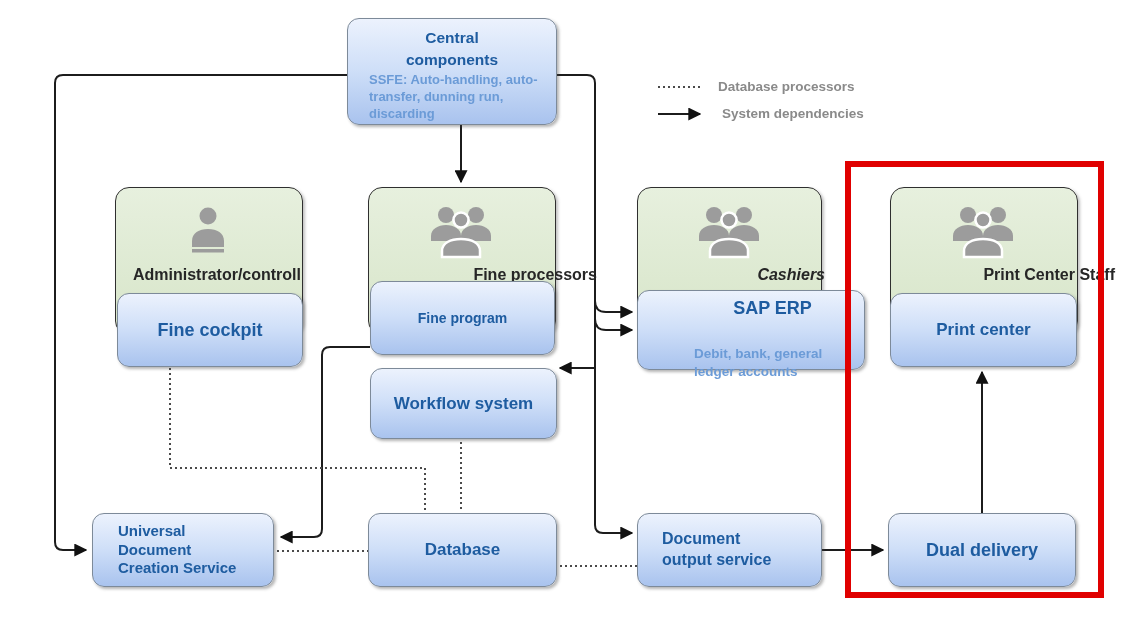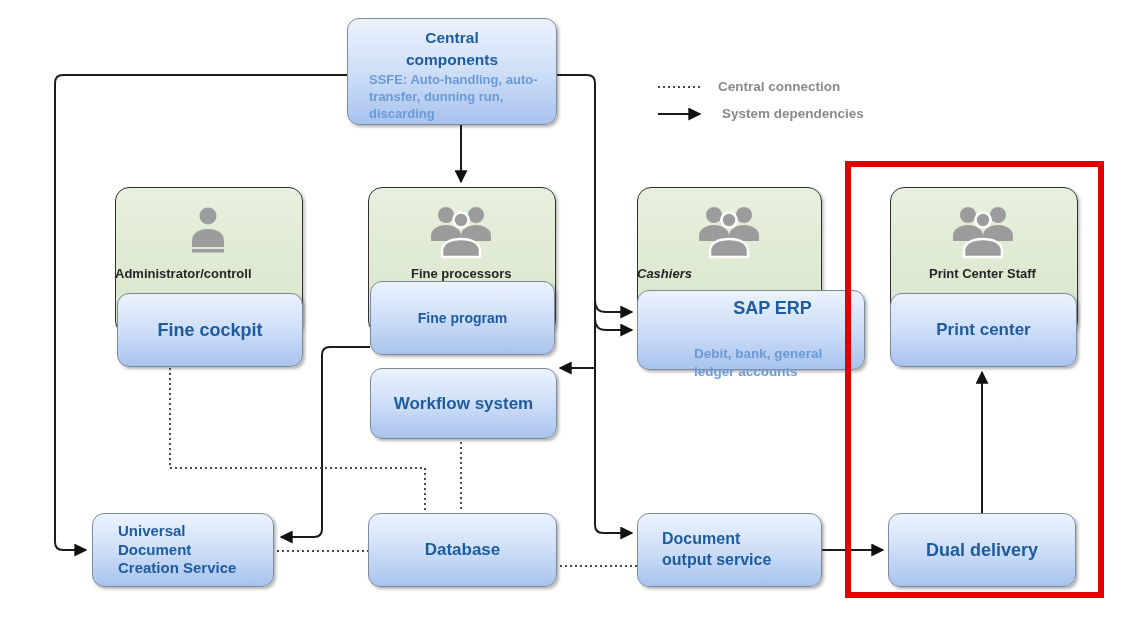--- a/index.html
+++ b/index.html
@@ -8,22 +8,22 @@
   svg.lines{position:absolute;left:0;top:0;z-index:1;}
   .box-green{position:absolute;z-index:2;border:1.6px solid #2f2f2f;border-radius:14px;
              background:linear-gradient(180deg,#e7f0de 0%,#d7e5c9 100%);
              box-shadow:2px 2px 3px rgba(80,80,80,.35);}
   .box-blue{position:absolute;z-index:3;border:1.5px solid #7d8a99;border-radius:12px;
             background:linear-gradient(180deg,#ecf2fd 0%,#cfdff8 48%,#a9c3ee 100%);
             box-shadow:2px 2px 3px rgba(70,70,70,.4);
             display:flex;align-items:center;justify-content:center;
             color:#1e5ca0;font-weight:bold;}
   .box-blue .ttl{text-align:center;}
-  .actor-label{position:absolute;z-index:3;text-align:left;color:#262626;
-               font-weight:bold;font-size:13px;}
+  .actor-label{position:absolute;z-index:3;text-align:right;color:#262626;
+               font-weight:bold;font-size:16px;}
   .icon-wrap{position:absolute;z-index:3;display:flex;justify-content:center;}
   .central-title{font-weight:bold;color:#1e5ca0;font-size:15.5px;line-height:1.4;
                  text-align:center;width:140px;margin:8px auto 2px auto;}
   .central-sub{color:#6b9bd7;font-size:13px;line-height:1.3;padding:0 14px 1px 21px;}
   .legend-label{position:absolute;z-index:2;color:#8a8a8a;font-weight:bold;font-size:13.5px;}
   .red-frame{position:absolute;z-index:6;border:6px solid #e00000;background:transparent;}
   .sub-blue{color:#6b9bd7;font-weight:bold;font-size:13.5px;line-height:1.3;}
 </style>
 </head>
 <body>
@@ -65,21 +65,21 @@
       <path d="M461 437 V511"></path>
 
       <path d="M272 551 H368"></path>
 
       <path d="M555 566 H637"></path>
 
       <path d="M658 87 H702"></path>
     </g>
   </svg>
 
-  <div class="legend-label" style="left:718px;top:79px;">Central connection</div>
+  <div class="legend-label" style="left:718px;top:79px;">Database processors</div>
   <div class="legend-label" style="left:722px;top:106px;">System dependencies</div>
 
   <div class="box-blue" style="left:347px;top:18px;width:208px;height:105px;z-index:3;display:block;">
     <div class="central-title">Central components</div>
     <div class="central-sub">SSFE: Auto-handling, auto-transfer, dunning run, discarding</div>
   </div>
 
   <div class="box-green" style="left:115px;top:187px;width:186px;height:146px;"></div>
   <div class="icon-wrap" style="left:115px;top:206px;width:186px;">
     <svg width="42" height="50" viewBox="0 0 42 50">

